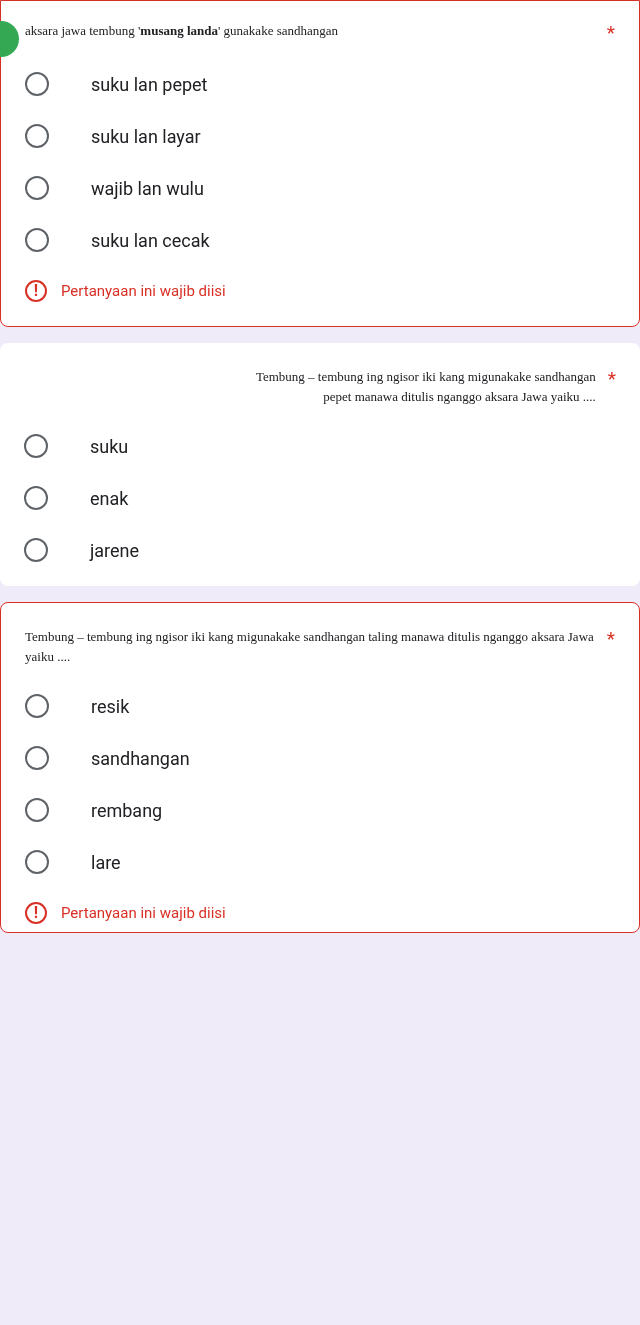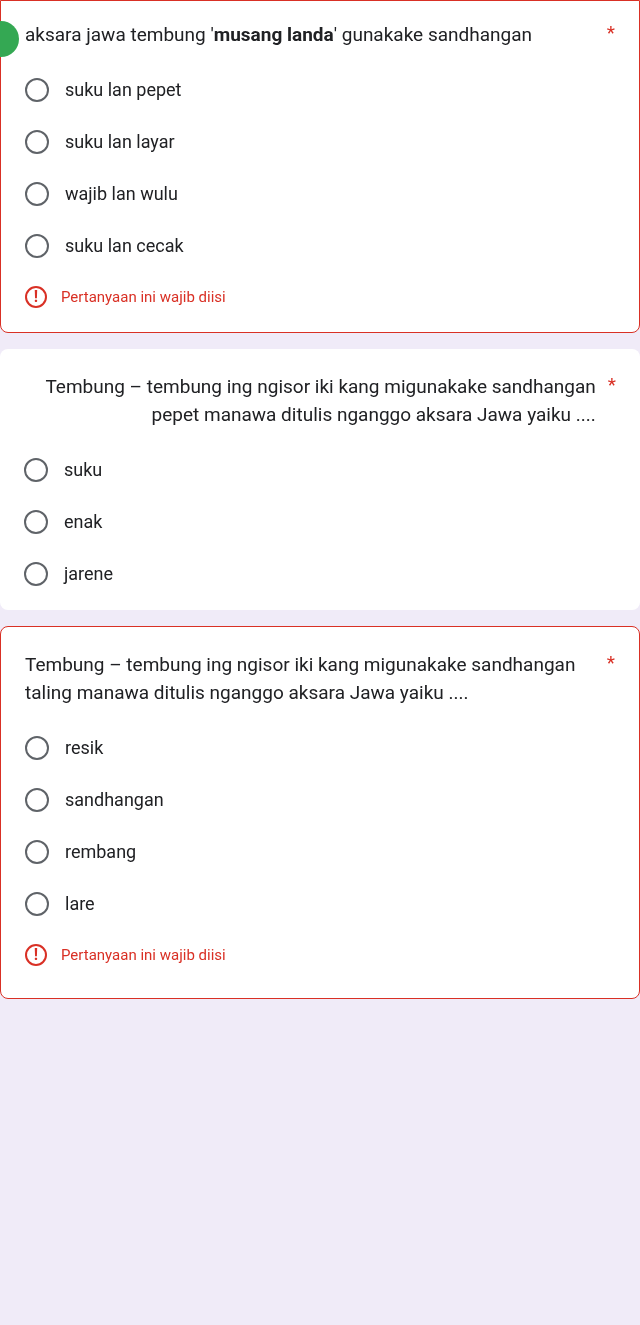--- a/index.html
+++ b/index.html
@@ -40,24 +40,25 @@
       background-color: #34a853;
       z-index: 1;
     }
     .question-header {
       display: flex;
       align-items: flex-start;
       justify-content: space-between;
       margin-bottom: 28px;
     }
     .question-text {
-      font-size: 19px;
+      font-size: 13px;
       color: #202124;
       line-height: 1.5;
       flex: 1;
+      font-family: Liberation Serif, serif;
     }
     .question-text .bold {
       font-weight: 700;
     }
     .required-star {
       color: #d93025;
       font-size: 19px;
       margin-left: 12px;
       flex-shrink: 0;
     }
@@ -75,20 +76,21 @@
       width: 24px;
       height: 24px;
       border: 2px solid #5f6368;
       border-radius: 50%;
       margin-right: 16px;
       flex-shrink: 0;
     }
     .option-label {
       font-size: 18px;
       color: #202124;
+      margin-left: 26px;
     }
     .error-message {
       display: flex;
       align-items: center;
       margin-top: 28px;
       color: #d93025;
     }
     .error-icon {
       width: 22px;
       height: 22px;
@@ -163,21 +165,21 @@
       <div class="radio-circle"></div>
       <span class="option-label">enak</span>
     </div>
     <div class="option">
       <div class="radio-circle"></div>
       <span class="option-label">jarene</span>
     </div>
   </div>
 </div>
 
-<div class="question-card error" style="margin-bottom:0; padding-bottom: 32px;">
+<div class="question-card error" style="margin-bottom:0; padding-bottom: 8px;">
   <div class="question-header">
     <div class="question-text">Tembung – tembung ing ngisor iki kang migunakake sandhangan taling manawa ditulis nganggo aksara Jawa yaiku ....</div>
     <span class="required-star">*</span>
   </div>
   <div class="options">
     <div class="option">
       <div class="radio-circle"></div>
       <span class="option-label">resik</span>
     </div>
     <div class="option">

